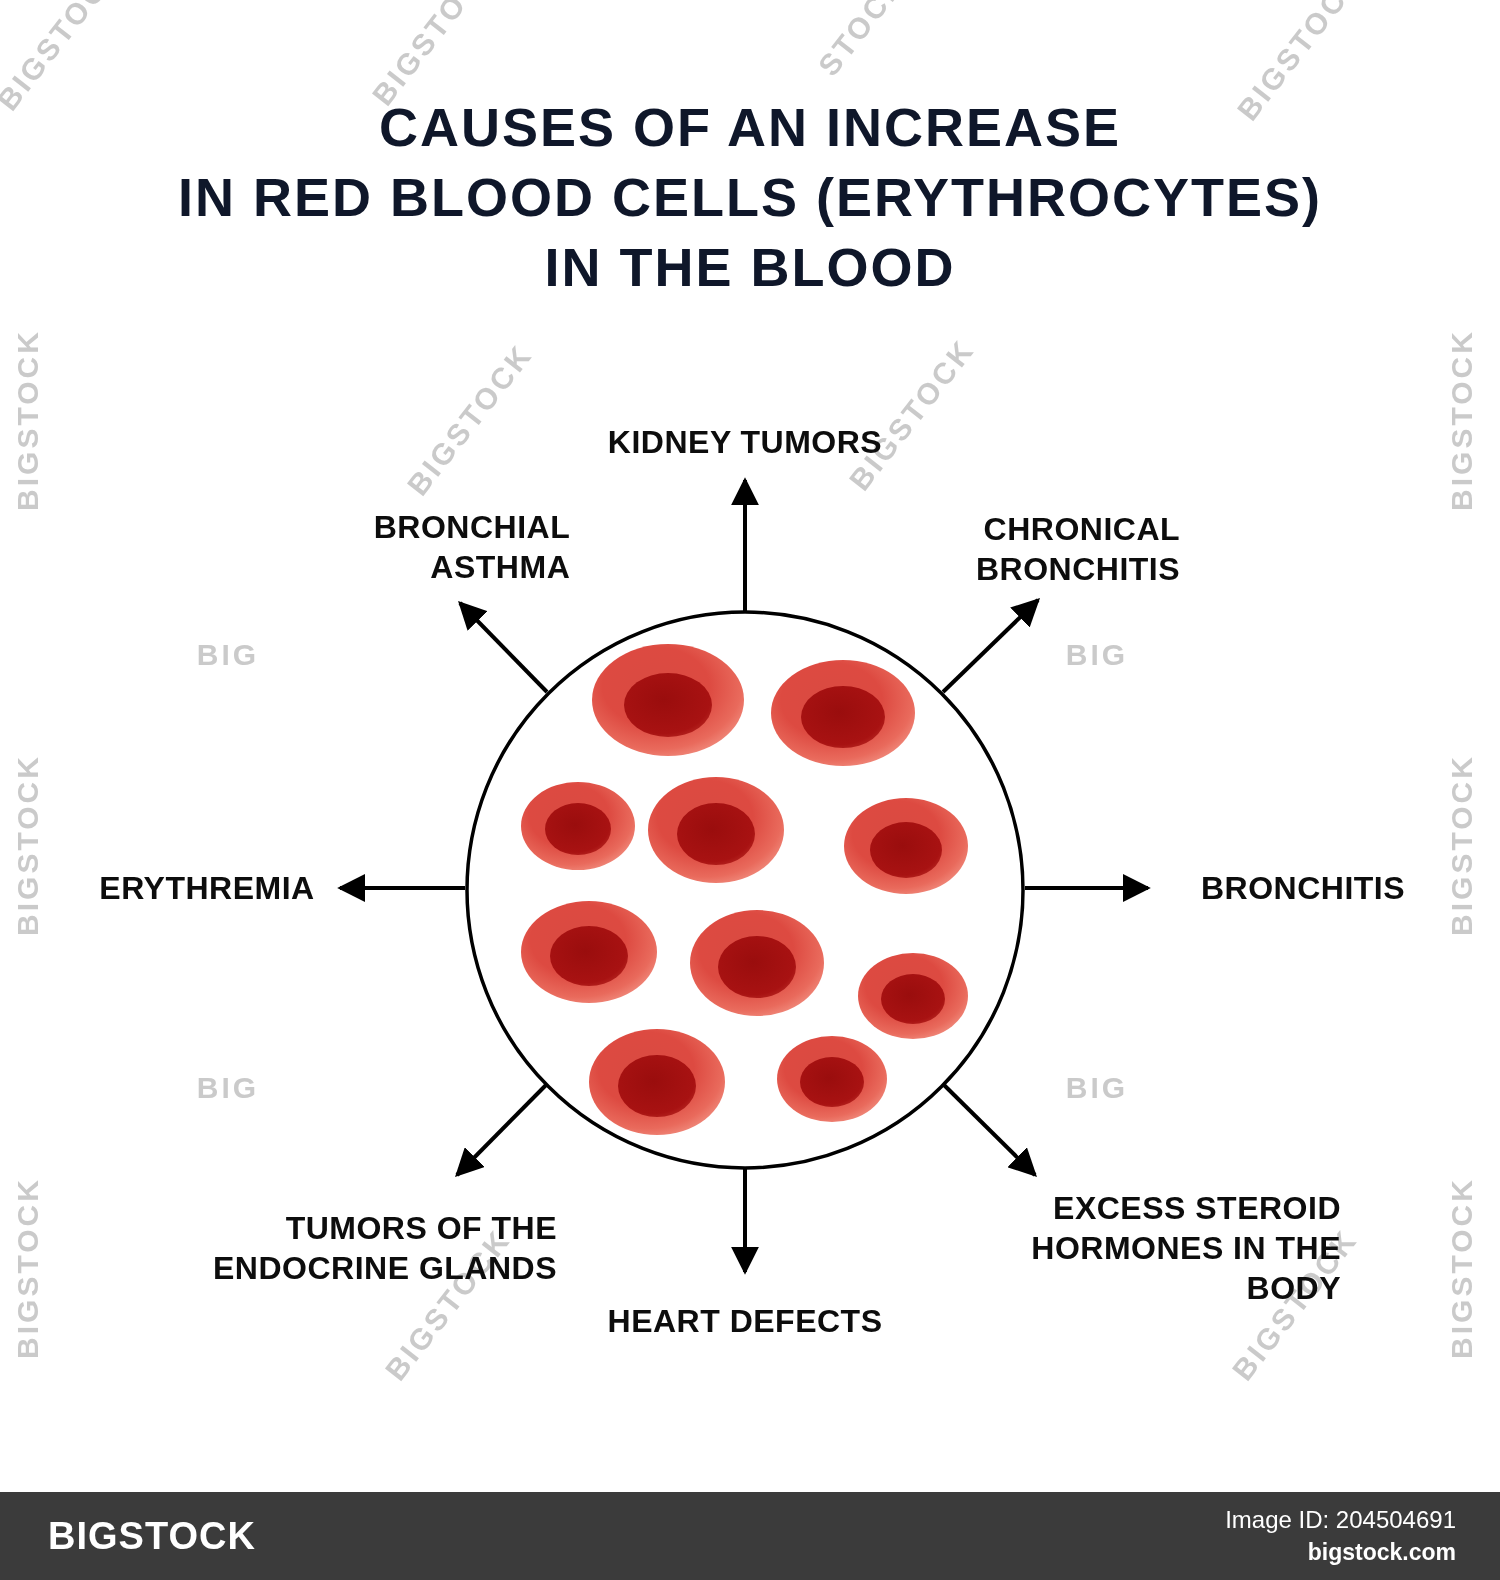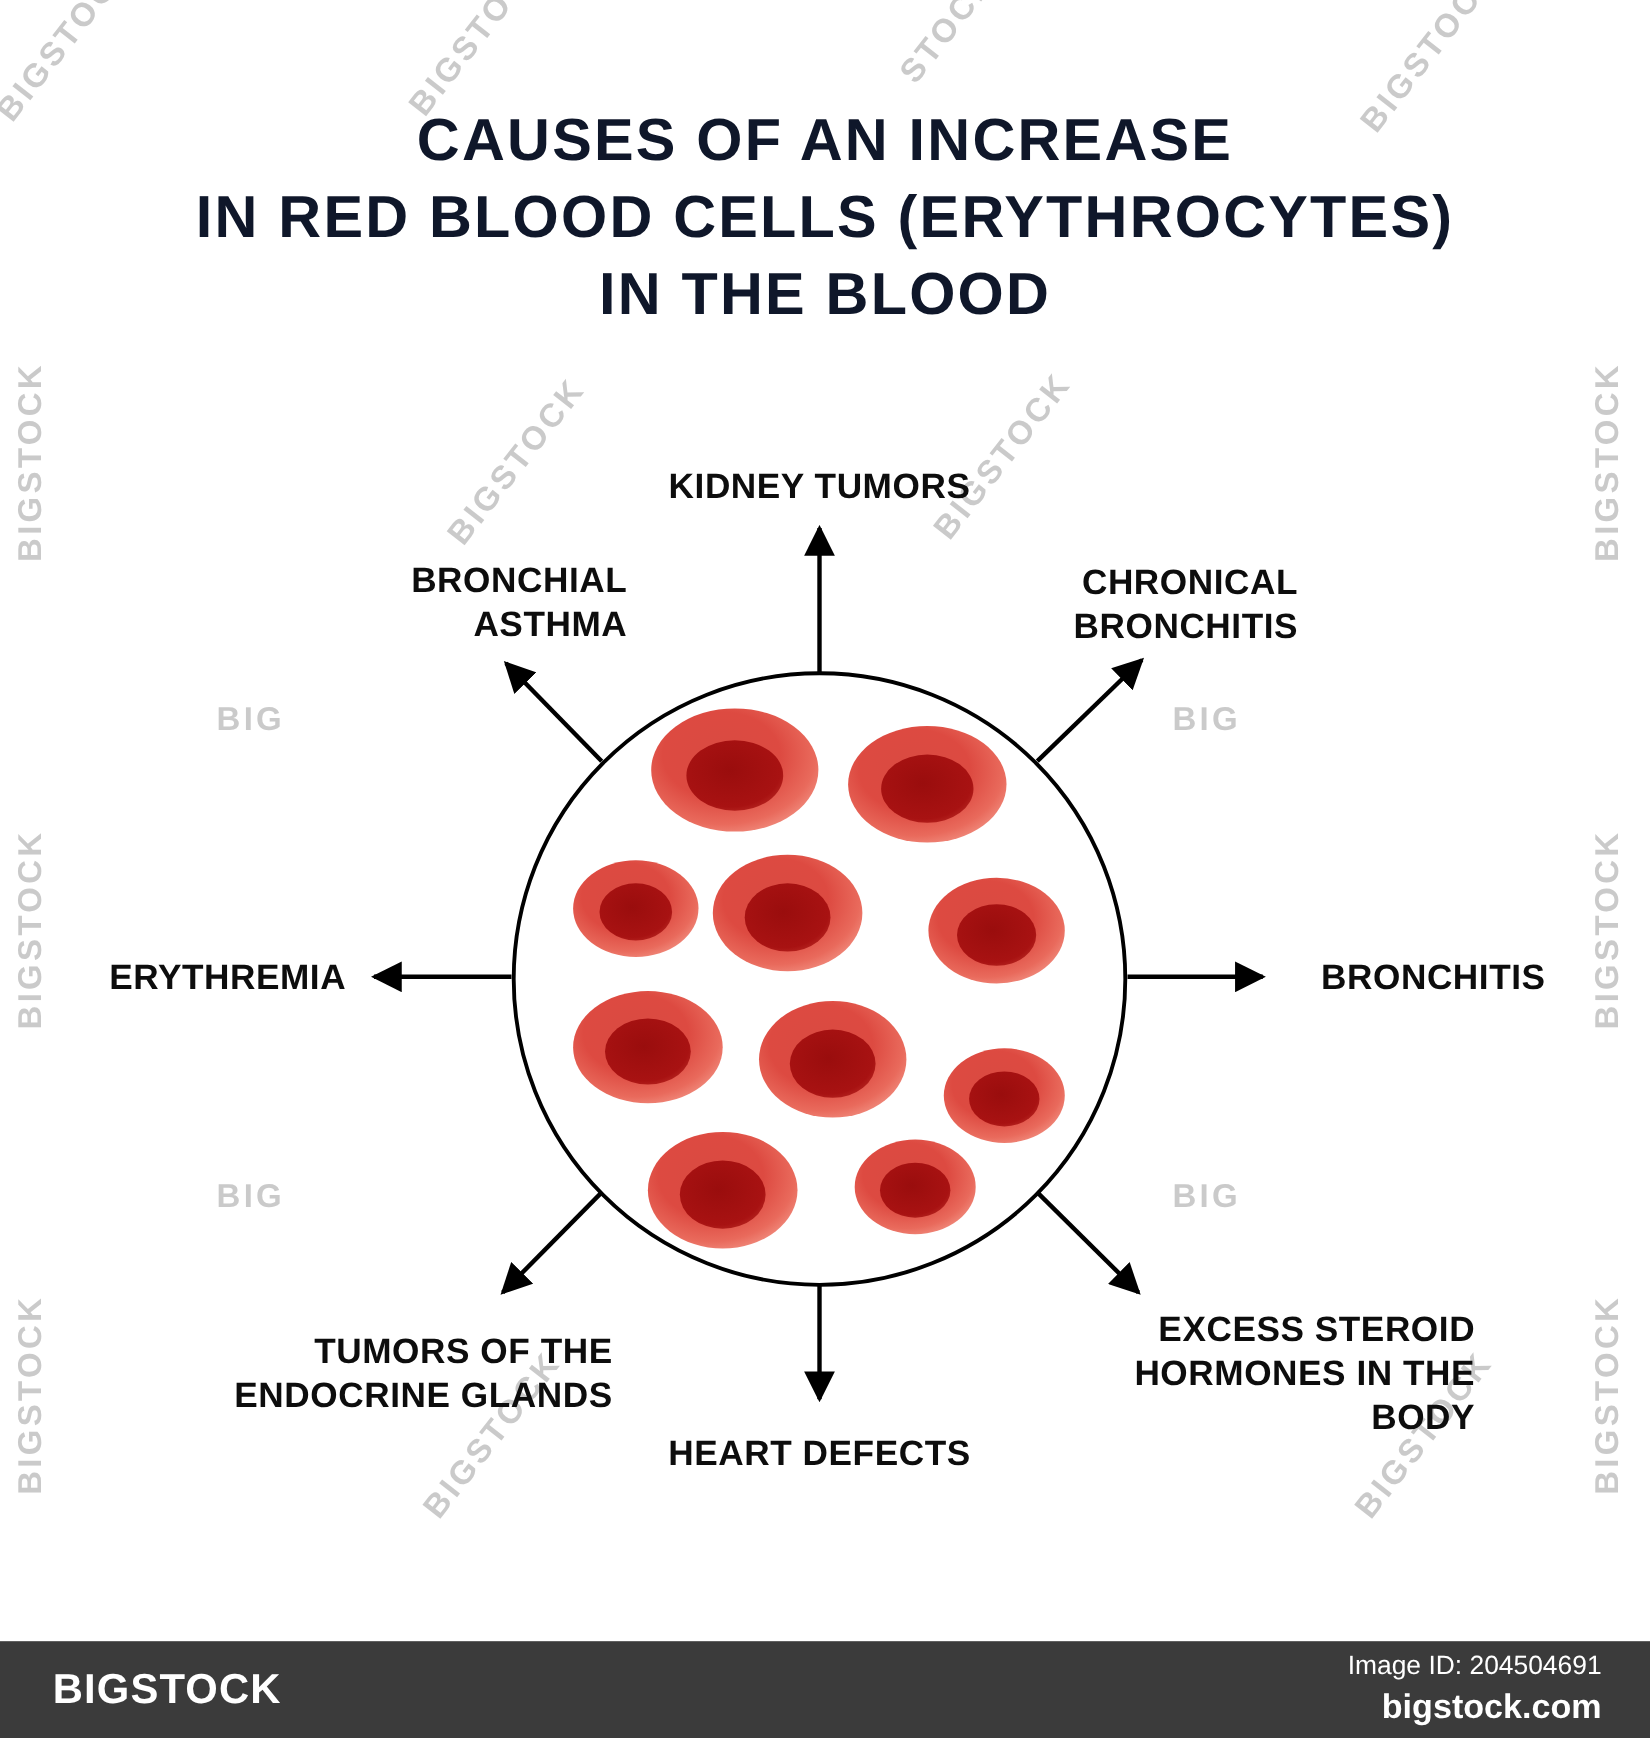--- a/index.html
+++ b/index.html
@@ -67,21 +67,21 @@
   .footer-brand {
     font-size: 38px;
     font-weight: bold;
     letter-spacing: 1px;
   }
   .footer-right {
     text-align: right;
     line-height: 1.35;
   }
   .footer-image-id { font-size: 24px; }
-  .footer-site { font-size: 31px; font-weight: bold; }
+  .footer-site { font-size: 23px; font-weight: bold; }
 </style>
 </head>
 <body>
 
 <div class="page">
 
   <div class="wm" style="left:60px; top:35px; transform:translate(-50%,-50%) rotate(-52deg);">BIGSTOCK</div>
   <div class="wm" style="left:435px; top:30px; transform:translate(-50%,-50%) rotate(-52deg);">BIGSTOCK</div>
   <div class="wm" style="left:862px; top:25px; transform:translate(-50%,-50%) rotate(-52deg);">STOCK</div>
   <div class="wm" style="left:1300px; top:45px; transform:translate(-50%,-50%) rotate(-52deg);">BIGSTOCK</div>

